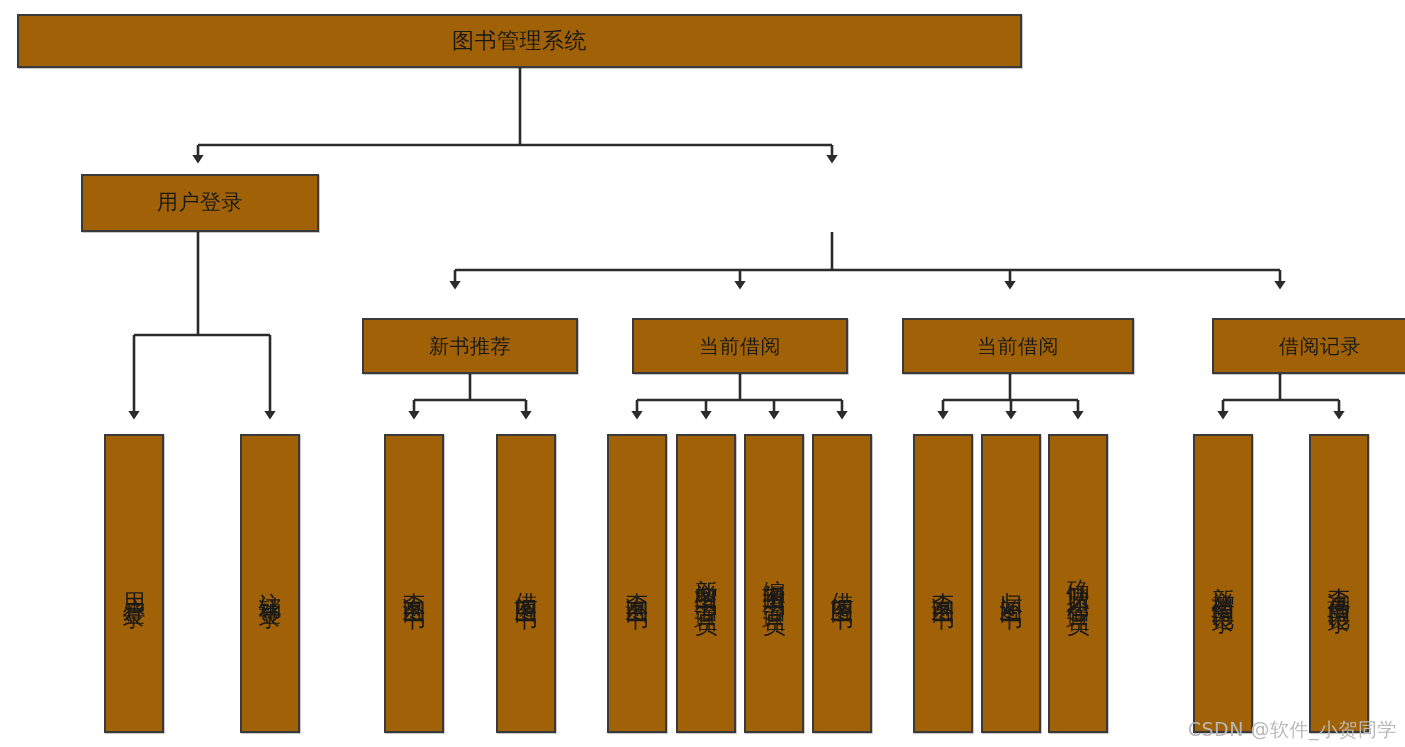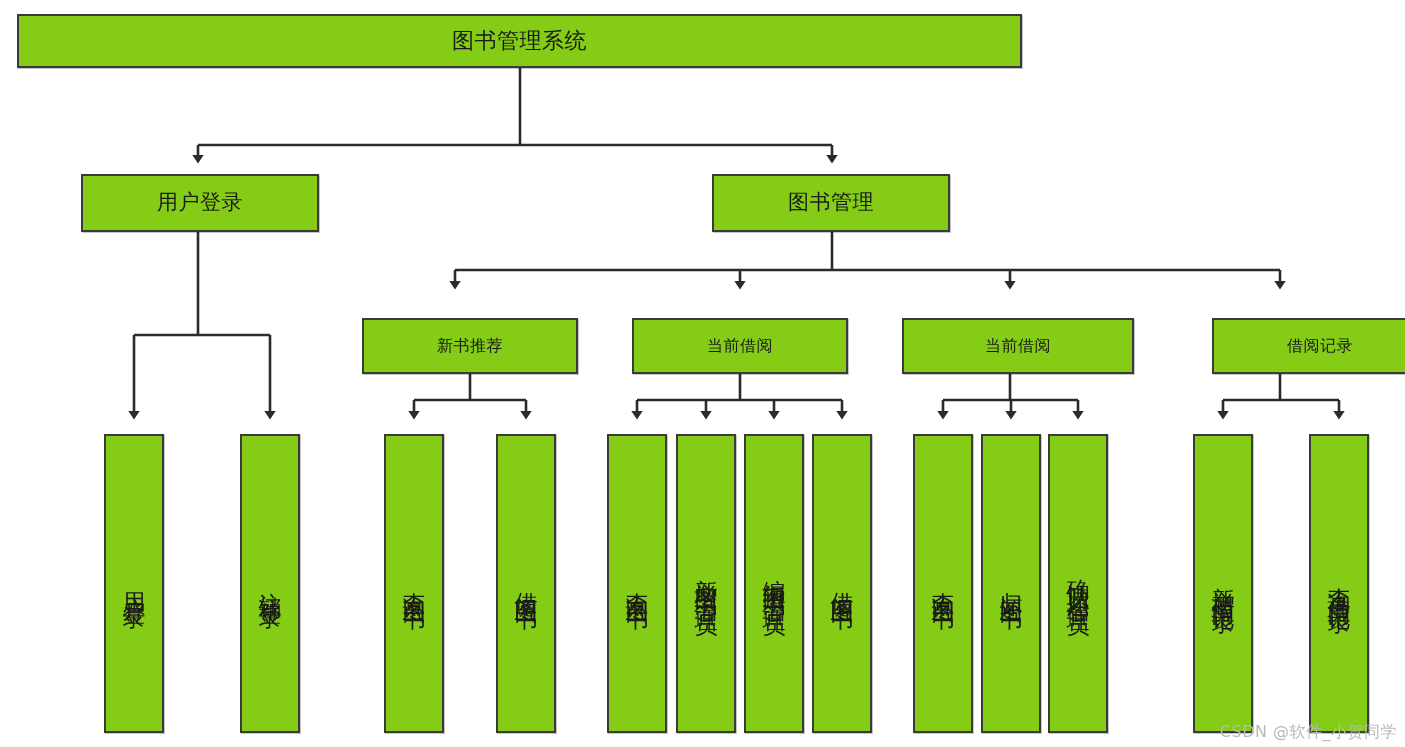--- a/index.html
+++ b/index.html
@@ -7,38 +7,38 @@
   body{
     font-family:"DejaVu Sans","Liberation Sans",sans-serif;
     width:1405px;height:747px;overflow:hidden;position:relative;
   }
   #diagram-root{position:relative;width:1405px;height:747px;background:#fff;}
   svg#edges{position:absolute;left:0;top:0;width:1405px;height:747px;}
 
   .node{
     position:absolute;
     box-sizing:border-box;
-    background:#84cc16;
+    background:#a16207;
     border:2px solid #3a3a3a;
     display:flex;
     align-items:center;
     justify-content:center;
     color:#1a1a1a;
     box-shadow:1px 1px 0 rgba(0,0,0,0.22);
   }
   .node .lbl{
     display:block;
     text-align:center;
     line-height:1.12;
     letter-spacing:0.5px;
     white-space:nowrap;
   }
   .node.root .lbl{font-size:22px;}
   .node.lvl1 .lbl{font-size:21px;}
-  .node.lvl2 .lbl{font-size:16px;}
+  .node.lvl2 .lbl{font-size:20px;}
 
   
   .node.leaf{
     align-items:center;
     justify-content:center;
     padding:4px 0;
   }
   .node.leaf .lbl{
     writing-mode:vertical-rl;
     text-orientation:upright;
@@ -46,21 +46,21 @@
     line-height:1.0;
     letter-spacing:5px;
     white-space:nowrap;
     max-height:100%;
   }
 
   #watermark{
     position:absolute;
     right:8px;
     bottom:4px;
-    font-size:16px;
+    font-size:19px;
     color:#b9b9b9;
     font-family:"DejaVu Sans","Liberation Sans",sans-serif;
     letter-spacing:0.5px;
     user-select:none;
     pointer-events:none;
     white-space:nowrap;
   }
 </style>
 </head>
 <body>
@@ -117,23 +117,20 @@
     </g>
   </svg>
 
   <div class="node root" style="left:17px;top:14px;width:1005px;height:54px;">
     <span class="lbl">图书管理系统</span>
   </div>
 
   <div class="node lvl1" style="left:81px;top:174px;width:238px;height:58px;">
     <span class="lbl">用户登录</span>
   </div>
-  <div class="node lvl1" style="left:712px;top:174px;width:238px;height:58px;">
-    <span class="lbl">图书管理</span>
-  </div>
 
   <div class="node lvl2" style="left:362px;top:318px;width:216px;height:56px;">
     <span class="lbl">新书推荐</span>
   </div>
   <div class="node lvl2" style="left:632px;top:318px;width:216px;height:56px;">
     <span class="lbl">当前借阅</span>
   </div>
   <div class="node lvl2" style="left:902px;top:318px;width:232px;height:56px;">
     <span class="lbl">当前借阅</span>
   </div>

